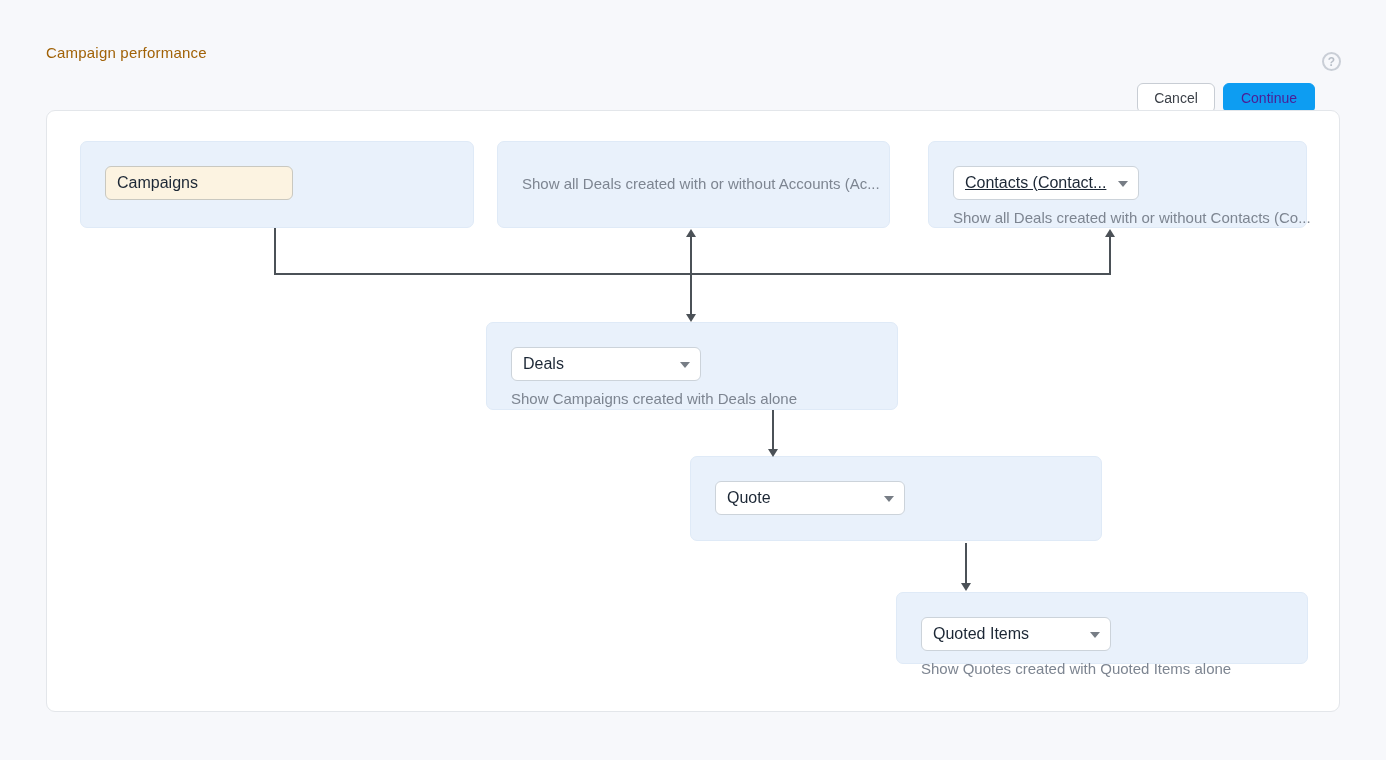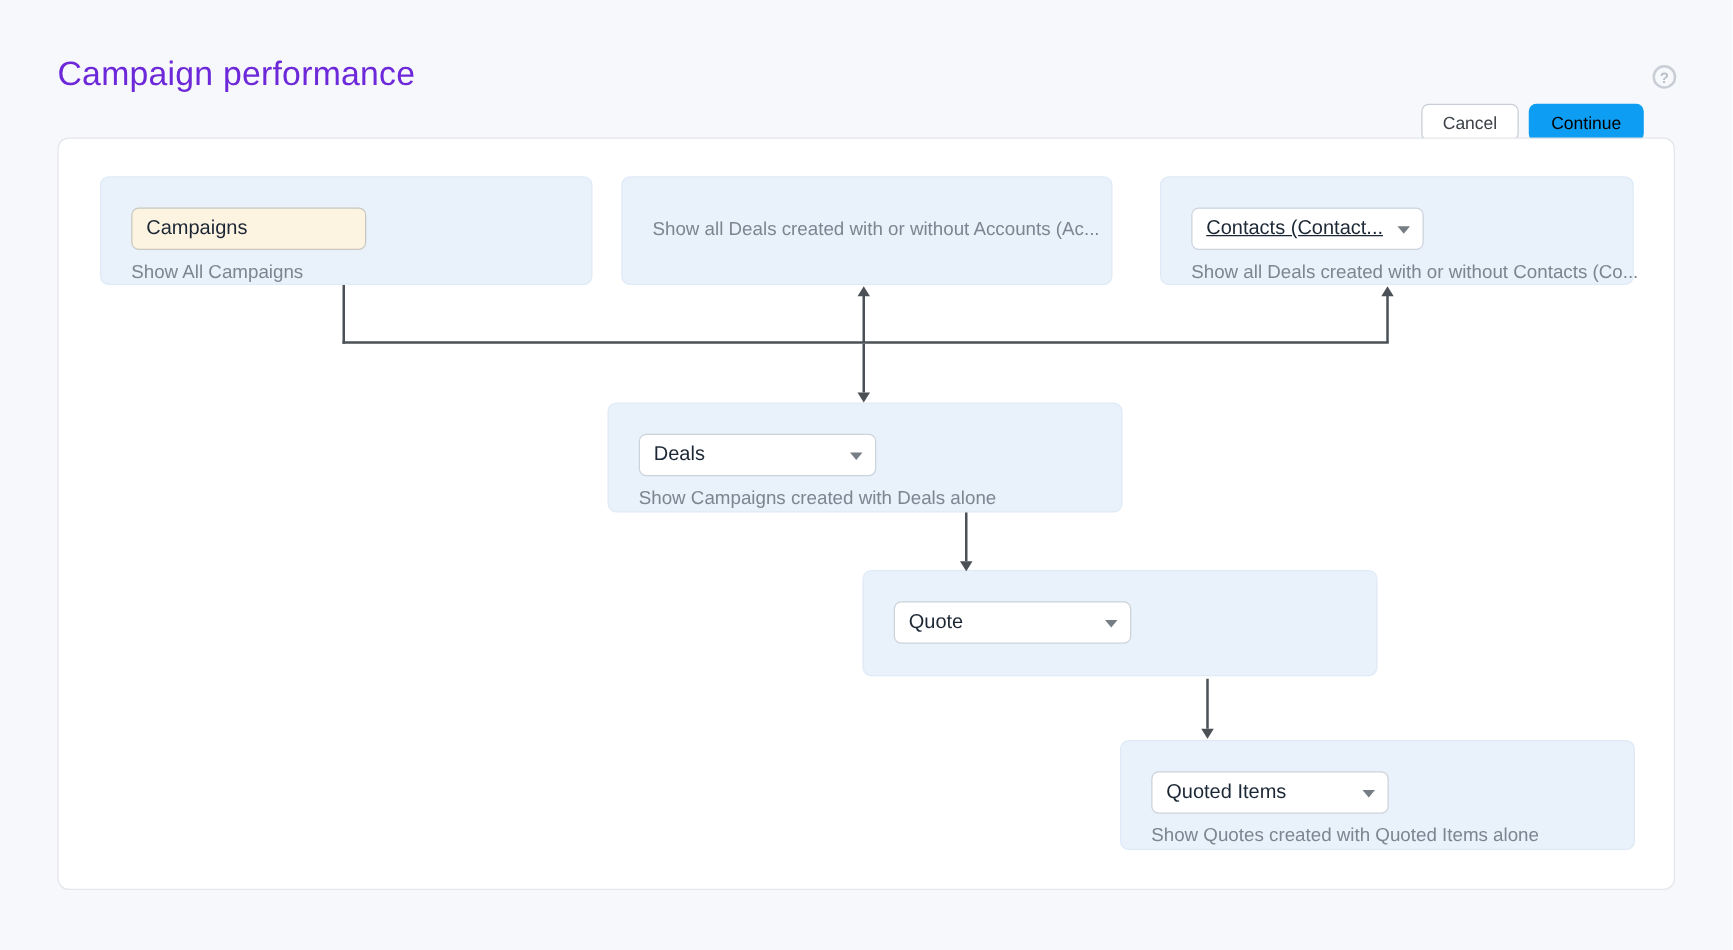--- a/index.html
+++ b/index.html
@@ -8,34 +8,34 @@
     position:relative;
     background:#f7f8fb;
     font-family:"Liberation Sans", sans-serif;
     overflow:hidden;
   }
   .abs { position:absolute; }
 
   
   .page-title {
     left:46px; top:44px;
-    font-size:27px; font-weight:500; letter-spacing:.2px;
-    color:#6d28d9;
+    font-size:15px; font-weight:500; letter-spacing:.2px;
+    color:#a16207;
   }
   .btn {
     display:flex; align-items:center; justify-content:center;
     height:30px; border-radius:6px; font-size:14px; cursor:pointer;margin-top:36px;
   }
   .btn-cancel {
     left:1137px; top:47px; width:78px;
     background:#ffffff; border:1px solid #c8cdd4; color:#3c4148;
   }
   .btn-continue {
     left:1223px; top:47px; width:92px;
-    background:#0d9df2; border:1px solid #0d9df2; color:#000000;
+    background:#0d9df2; border:1px solid #0d9df2; color:#4c1d95;
   }
   .help-circle {
     left:1322px; top:52px; width:19px; height:19px;
     border:2px solid #c9ced6; border-radius:50%;
     color:#b9bfc8; font-size:12px; font-weight:bold;
     display:flex; align-items:center; justify-content:center;
   }
 
   
   .canvas {
@@ -46,21 +46,21 @@
   
   .card {
     background:#e9f1fb; border:1px solid #dfeaf7; border-radius:7px;
     padding:24px; overflow:visible;
   }
   #node-campaigns { left:80px;  top:141px; width:394px; height:87px; }
   #node-accounts  { left:497px; top:141px; width:393px; height:87px; }
   #node-contacts  { left:928px; top:141px; width:379px; height:87px; }
   #node-deals     { left:486px; top:322px; width:412px; height:88px; }
   #node-quote     { left:690px; top:456px; width:412px; height:85px; }
-  #node-quoted    { left:896px; top:592px; width:412px; height:88px; }
+  #node-quoted    { left:896px; top:592px; width:412px; height:72px; }
 
   .control {
     position:relative; height:34px;
     display:flex; align-items:center;
     border-radius:6px; padding:0 11px;
     font-size:16px; color:#1c2735;
     white-space:nowrap; overflow:hidden;
   }
   .control-static {
     width:188px;
@@ -125,21 +125,20 @@
 <div class="abs btn btn-cancel">Cancel</div>
 <div class="abs btn btn-continue">Continue</div>
 <div class="abs help-circle">?</div>
 
 <div class="abs canvas"></div>
 
 <div class="abs card" id="node-campaigns">
   <div class="control control-static">
     <span>Campaigns</span>
   </div>
-  <span class="subtitle">Show All Campaigns</span>
 </div>
 
 <div class="abs card" id="node-accounts">
   <span class="subtitle clip-acc">Show all Deals created with or without Accounts (Ac...</span>
 </div>
 
 <div class="abs card" id="node-contacts">
   <div class="control control-dd">
     <span>Contacts (Contact...</span>
     <span class="chev"></span>

